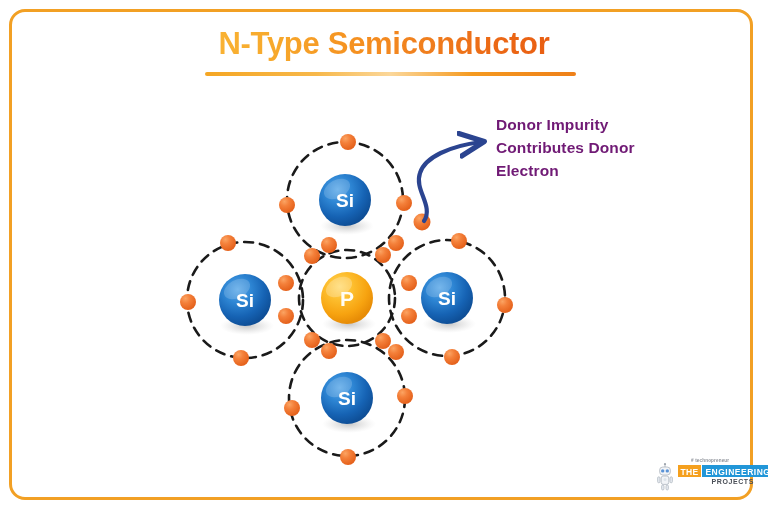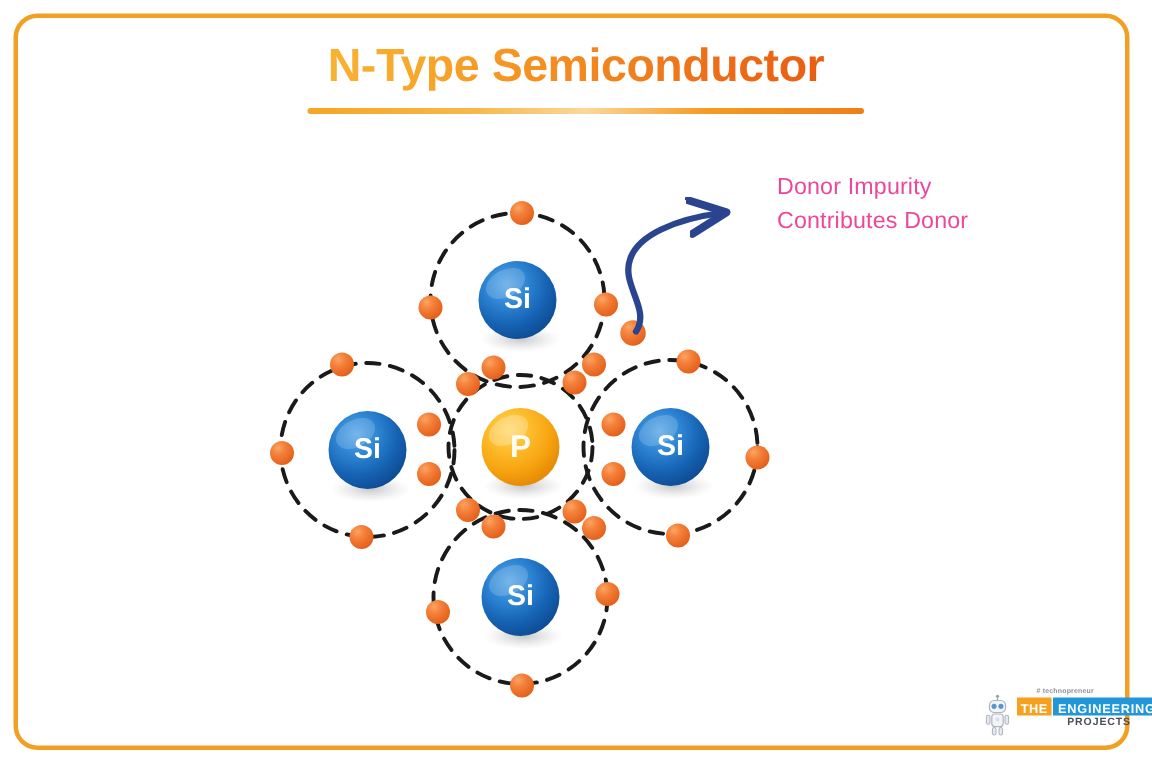--- a/index.html
+++ b/index.html
@@ -60,26 +60,25 @@
     border-radius: 2px;
     background: linear-gradient(90deg,
         #F5A623 0%, #F7B84A 30%, #FBD79A 50%, #F59A20 72%, #EE7F18 100%);
   }
   
   #annotation {
     position: absolute;
     left: 496px;
     top: 113px;
     width: 230px;
-    color: #ec4899;
+    color: #701a75;
     font-size: 15.5px;
-    font-weight: normal;
+    font-weight: bold;
     line-height: 23px;
     letter-spacing: 0.1px;
-    margin-left: 22px;
   }
   
   #lattice {
     position: absolute;
     left: 0;
     top: 0;
     width: 768px;
     height: 515px;
   }
   
@@ -146,20 +145,21 @@
   <div id="frame"></div>
 
   <div id="title-block">
     <span id="title-text">N-Type Semiconductor</span>
   </div>
   <div id="title-underline"></div>
 
   <div id="annotation">
     <div>Donor Impurity</div>
     <div>Contributes Donor</div>
+    <div>Electron</div>
   </div>
 
   <svg id="lattice" viewBox="0 0 768 515">
     <defs>
       <radialGradient id="gradSi" cx="36%" cy="30%" r="72%">
         <stop offset="0%" stop-color="#5AA8E8"></stop>
         <stop offset="36%" stop-color="#2E86D4"></stop>
         <stop offset="72%" stop-color="#1663B4"></stop>
         <stop offset="100%" stop-color="#0E4E96"></stop>
       </radialGradient>

